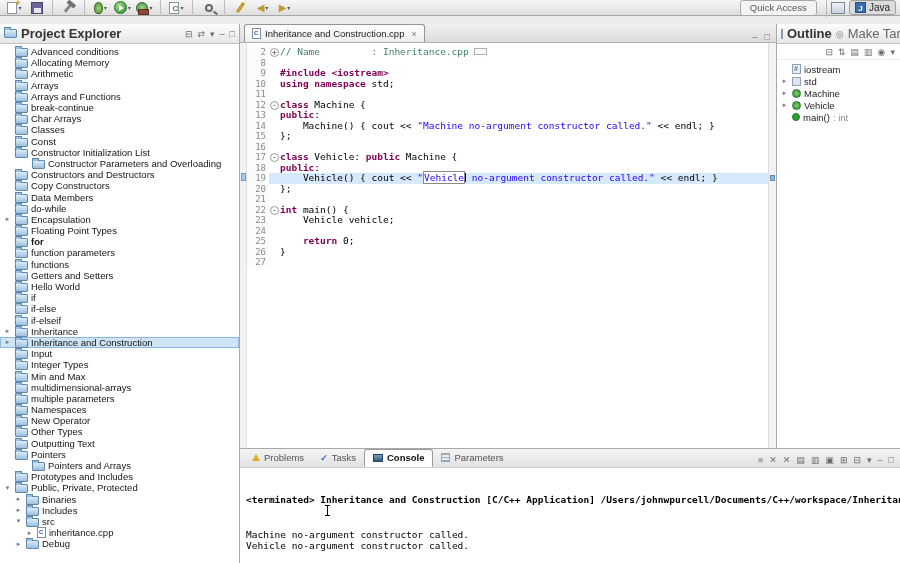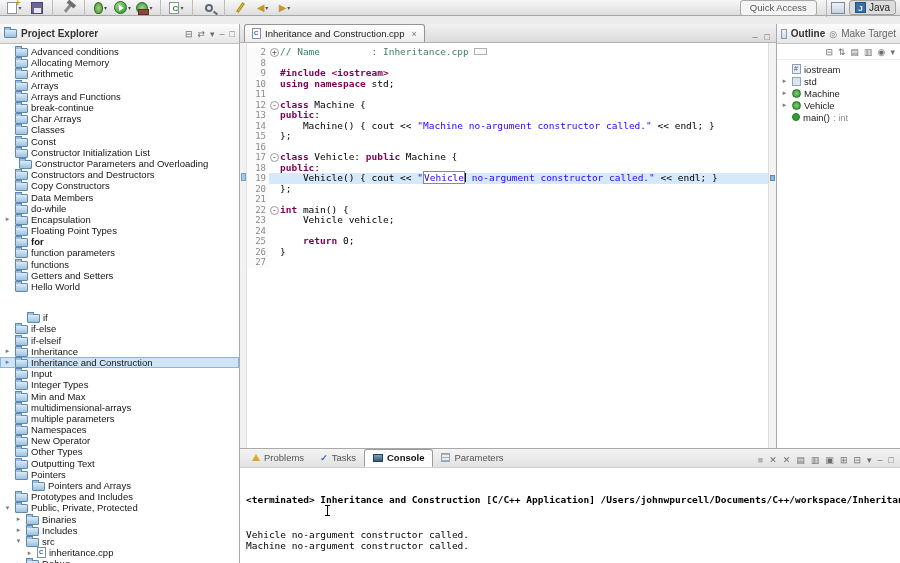--- a/index.html
+++ b/index.html
@@ -50,21 +50,21 @@
   .ic-perspective { width:14px;height:12px;border:1px solid #7f8a96;background:linear-gradient(#eef2f8,#c6d2e0); }
   #persp-java { display:flex; align-items:center; gap:3px; background:#dcdcdc; border:1px solid #a0a0a0; border-radius:3px; padding:1px 5px; }
   .ic-java { width:11px;height:11px;background:#3a6ea8;border:1px solid #24537f;color:#fff;font-size:8px;font-weight:bold;text-align:center;line-height:11px; }
 
   
   .view-header {
     height:20px; background:linear-gradient(#fdfdfd,#e6e6e6);
     border-bottom:1px solid #c2c2c2; display:flex; align-items:center; padding:0 4px; gap:4px;
     flex:none;
   }
-  .view-title { font-weight:bold; font-size:10px; color:#333; white-space:nowrap; }
+  .view-title { font-weight:bold; font-size:13px; color:#333; white-space:nowrap; }
   .view-title.inactive { font-weight:normal; color:#666; }
   .hicons { margin-left:auto; display:flex; gap:5px; align-items:center; }
   .hicon { color:#6e6e6e; font-size:9px; line-height:10px; }
 
   
   #project-explorer {
     position:absolute; left:0; top:24px; width:240px; bottom:0;
     background:#fff; border-right:1px solid #a9a9a9; display:flex; flex-direction:column;
   }
   #pe-tree { flex:1; overflow:hidden; padding-top:2px; }
@@ -271,21 +271,21 @@
       <div class="tree-row" style="padding-left: 3px;">
         <span class="tarrow"></span>
         <span class="fi-folder"></span>
         <span class="tlabel">Const</span>
       </div>
       <div class="tree-row" style="padding-left: 3px;">
         <span class="tarrow"></span>
         <span class="fi-folder"></span>
         <span class="tlabel">Constructor Initialization List</span>
       </div>
-      <div class="tree-row" style="padding-left: 7px;">
+      <div class="tree-row" style="padding-left: 20px;">
         <span class="tarrow"></span>
         <span class="fi-folder"></span>
         <span class="tlabel">Constructor Parameters and Overloading</span>
       </div>
       <div class="tree-row" style="padding-left: 3px;">
         <span class="tarrow"></span>
         <span class="fi-folder"></span>
         <span class="tlabel">Constructors and Destructors</span>
       </div>
       <div class="tree-row" style="padding-left: 3px;">
@@ -331,21 +331,21 @@
       <div class="tree-row" style="padding-left: 3px;">
         <span class="tarrow"></span>
         <span class="fi-folder"></span>
         <span class="tlabel">Getters and Setters</span>
       </div>
       <div class="tree-row" style="padding-left: 3px;">
         <span class="tarrow"></span>
         <span class="fi-folder"></span>
         <span class="tlabel">Hello World</span>
       </div>
-      <div class="tree-row" style="padding-left: 15px; margin-top: 20px;">
+      <div class="tree-row" style="padding-left: 3px;">
         <span class="tarrow"></span>
         <span class="fi-folder"></span>
         <span class="tlabel">if</span>
       </div>
       <div class="tree-row" style="padding-left: 3px;">
         <span class="tarrow"></span>
         <span class="fi-folder"></span>
         <span class="tlabel">if-else</span>
       </div>
       <div class="tree-row" style="padding-left: 3px;">
@@ -577,16 +577,16 @@
         <span class="hicon">▣</span>
         <span class="hicon">⊞</span>
         <span class="hicon">⊟</span>
         <span class="hicon">▾</span>
         <span class="hicon">–</span>
         <span class="hicon">□</span>
       </span>
   </div>
   <div id="console-content">
     <div id="console-header-line">&lt;terminated&gt; Inheritance and Construction [C/C++ Application] /Users/johnwpurcell/Documents/C++/workspace/Inheritance and Construction/Debug/Inheritance and Construction</div>
-    <div id="console-output"><div class="cout-line">Vehicle no-argument constructor called.</div><div class="cout-line">Machine no-argument constructor called.</div></div>
+    <div id="console-output"><div class="cout-line">Machine no-argument constructor called.</div><div class="cout-line">Vehicle no-argument constructor called.</div></div>
     <div id="ibeam"></div>
   </div>
 </div>
 
 </body></html>

